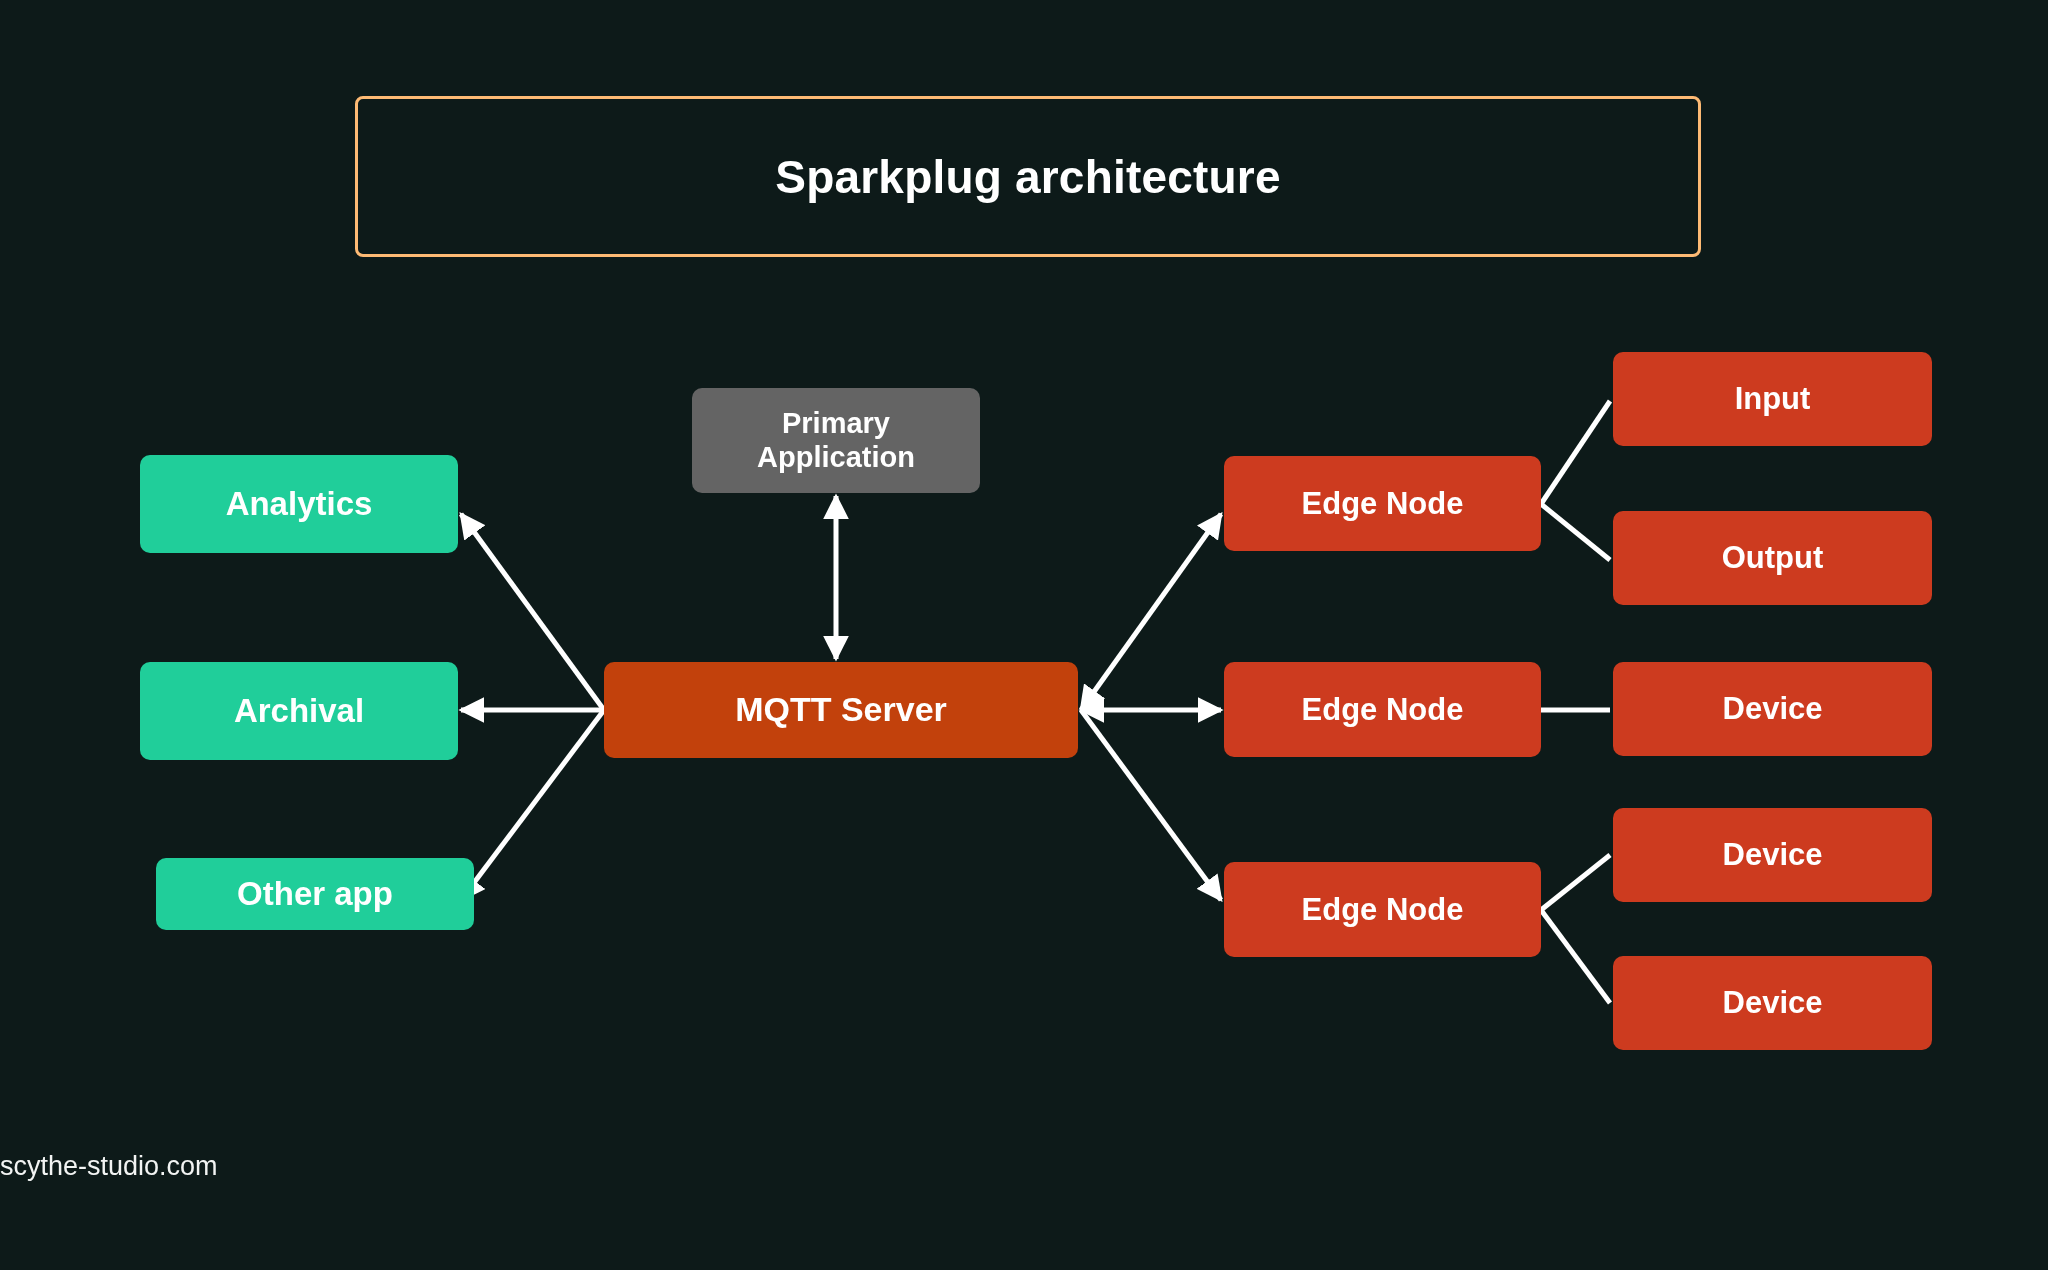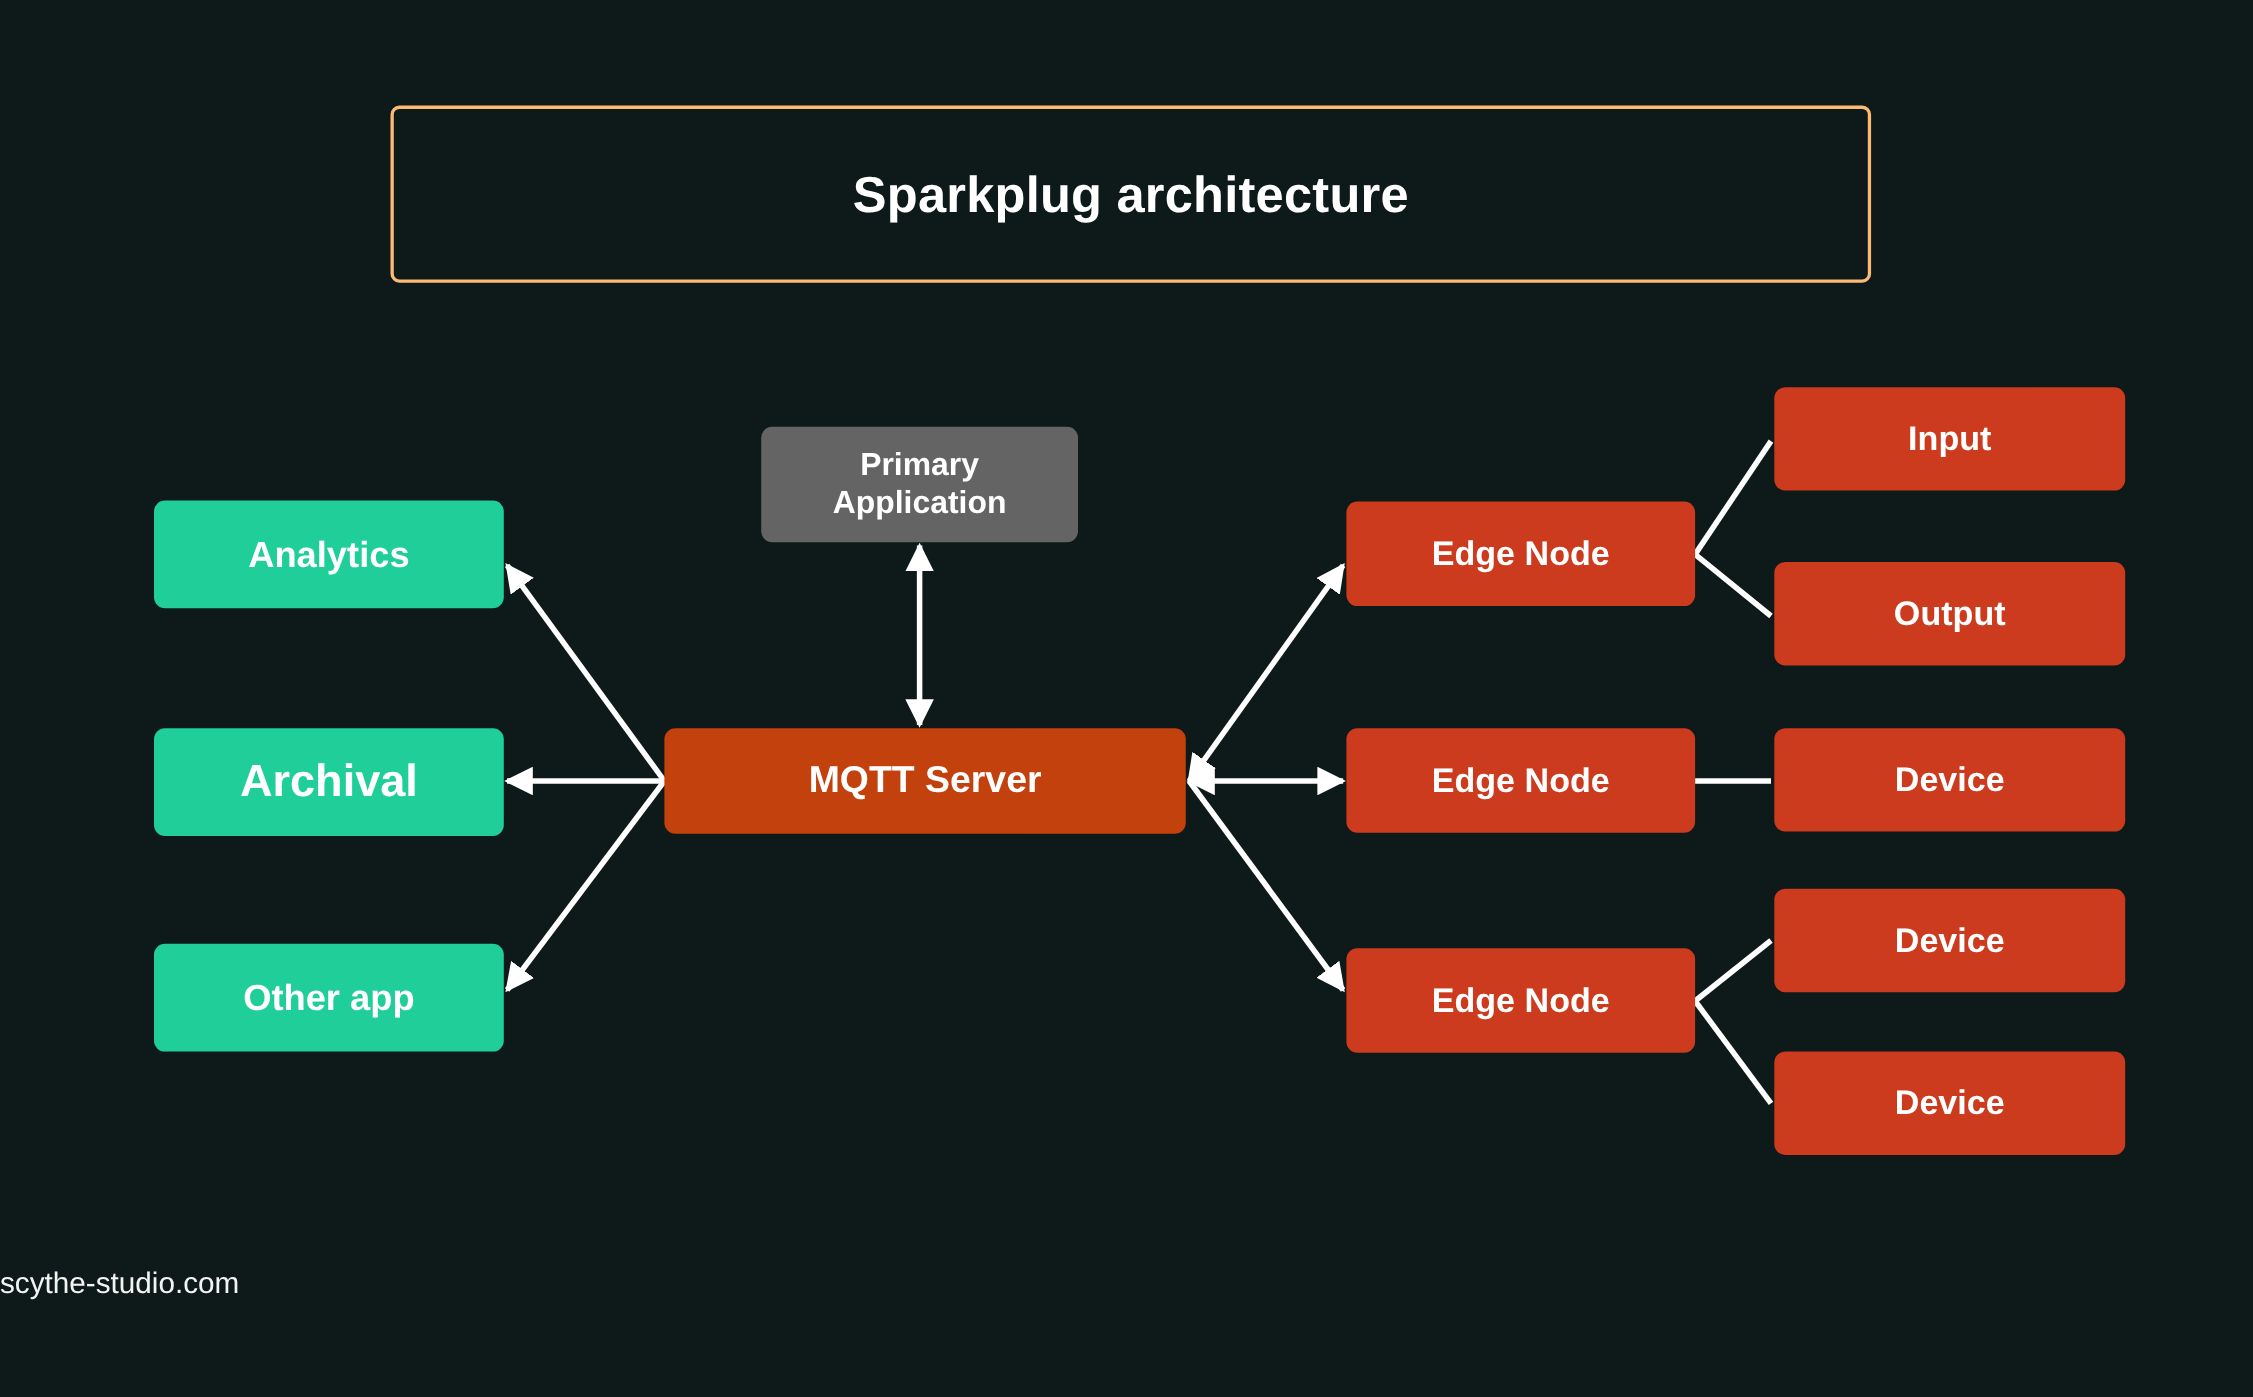--- a/index.html
+++ b/index.html
@@ -101,24 +101,24 @@
         <line x1="1541" y1="504" x2="1610" y2="560" stroke="#ffffff" stroke-width="5"></line>
         <line x1="1541" y1="710" x2="1610" y2="710" stroke="#ffffff" stroke-width="5"></line>
         <line x1="1541" y1="910" x2="1610" y2="855" stroke="#ffffff" stroke-width="5"></line>
         <line x1="1541" y1="910" x2="1610" y2="1003" stroke="#ffffff" stroke-width="5"></line>
       </g>
   </svg>
 
   <div class="node green" style="left: 140px; top: 455px; width: 318px; height: 98px; font-size: 33px;">
     <span>Analytics</span>
   </div>
-  <div class="node green" style="left: 140px; top: 662px; width: 318px; height: 98px; font-size: 41px;">
+  <div class="node green" style="left: 140px; top: 662px; width: 318px; height: 98px; font-size: 33px;">
     <span>Archival</span>
   </div>
-  <div class="node green" style="left: 140px; top: 858px; width: 318px; height: 98px; font-size: 33px;">
+  <div class="node green" style="left: 156px; top: 858px; width: 318px; height: 72px; font-size: 33px;">
     <span>Other app</span>
   </div>
   <div class="node gray" style="left: 692px; top: 388px; width: 288px; height: 105px; font-size: 29px;">
     <span style="white-space: pre-line;">Primary
 Application</span>
   </div>
   <div class="node amber" style="left: 604px; top: 662px; width: 474px; height: 96px; font-size: 34px;">
     <span>MQTT Server</span>
   </div>
   <div class="node red" style="left: 1224px; top: 456px; width: 317px; height: 95px; font-size: 31px;">

